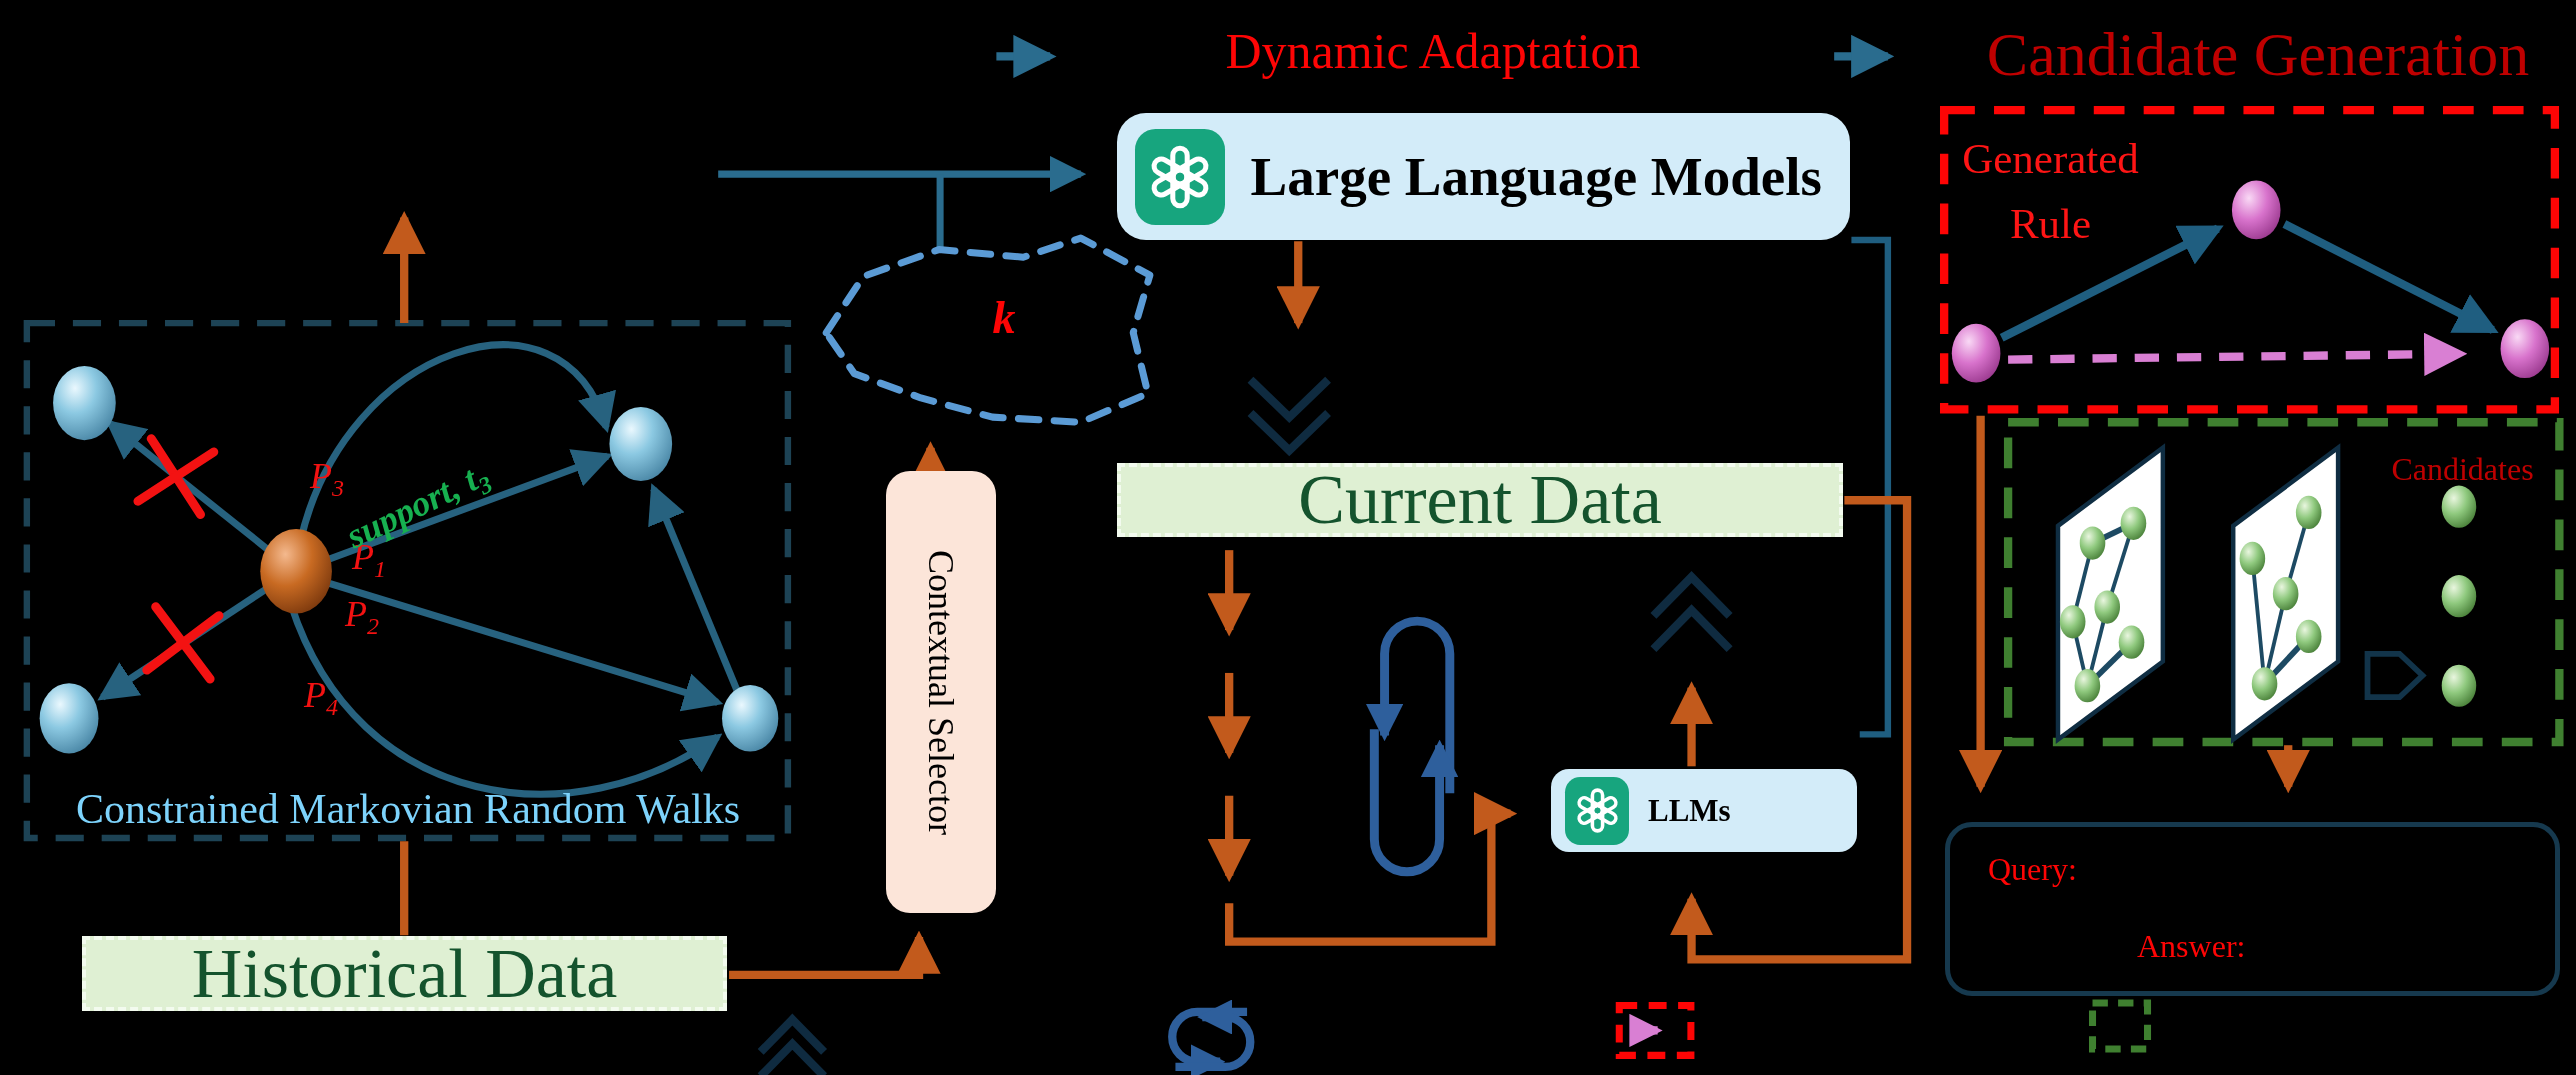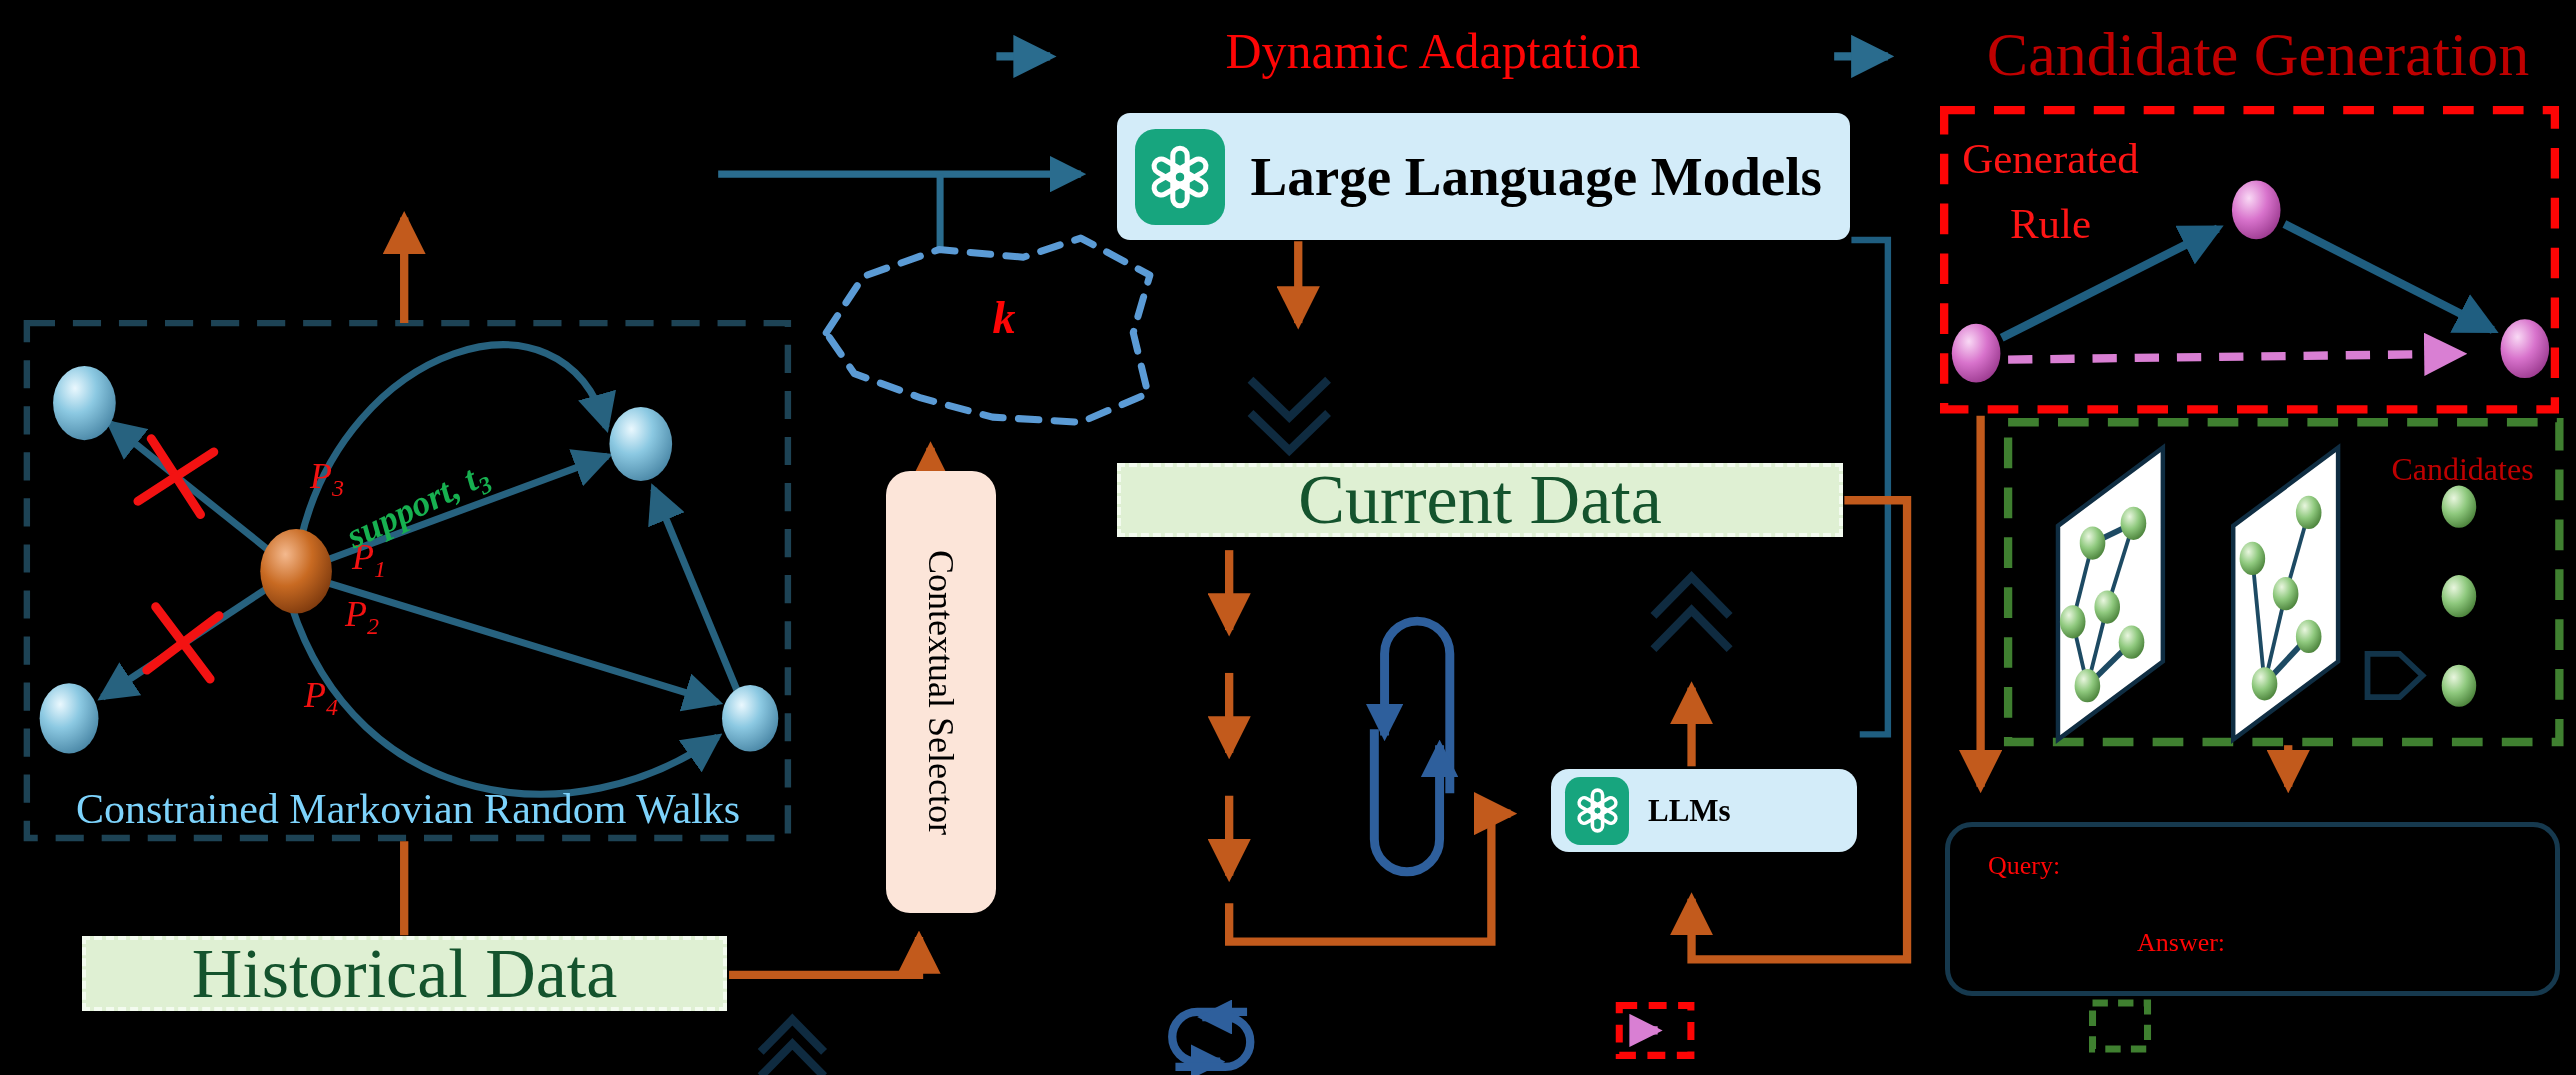--- a/index.html
+++ b/index.html
@@ -2,38 +2,38 @@
 <html style="font-size:10.2px"><head>
 <meta charset="utf-8">
 <style>
   html,body{margin:0;padding:0;background:#000;}
   .scene{position:relative;width:2576px;height:1076px;background:#000;overflow:hidden;
          font-family:"Liberation Serif","DejaVu Serif",serif;}
   .abs{position:absolute;}
   .ctr{display:flex;align-items:center;justify-content:center;text-align:center;}
   .red-title{color:#fe0505;font-size:50px;white-space:nowrap;align-items:center;}
   .darkred-title{color:#bf0000;font-size:62px;white-space:nowrap;}
-  .llm-box{background:#d3ecf9;border-radius:13px;display:flex;align-items:center;gap:25.6px;padding-left:18px;box-sizing:border-box;}
+  .llm-box{background:#d3ecf9;border-radius:29px;display:flex;align-items:center;gap:25.6px;padding-left:18px;box-sizing:border-box;}
   .llm-title{color:#000;font-weight:bold;font-size:55px;white-space:nowrap;}
   .llms-title{color:#000;font-weight:bold;font-size:31px;white-space:nowrap;}
   .openai-chip{background:#17a57e;border-radius:20.5px;display:flex;align-items:center;justify-content:center;}
   .green-box{background:#dff0d3;border:4.5px dashed #f3fbef;box-sizing:border-box;}
   .green-box-label{color:#14532d;font-size:70px;white-space:nowrap;}
   .selector-box{background:#fce5d9;border-radius:24px;}
   .selector-label{color:#000;font-size:36px;writing-mode:vertical-rl;white-space:nowrap;}
   .cmrw-caption{color:#7dd3fc;font-size:42px;white-space:nowrap;}
   .p-label{color:#f31212;font-style:italic;font-size:36px;white-space:nowrap;}
   .p-label sub{font-size:24px;}
   .support-label{color:#17b050;font-style:italic;font-weight:600;font-size:36px;white-space:nowrap;transform:rotate(-26deg);transform-origin:left center;}
   .support-label sub{font-size:24px;}
   .k-label{color:#fe0505;font-style:italic;font-weight:bold;font-size:46px;}
   .genrule-label{color:#fe1515;font-size:43px;line-height:1.5;text-align:center;}
   .cand-label{color:#bf0000;font-size:32px;white-space:nowrap;}
   .qa-box{border:5.8px solid #16394e;border-radius:27px;box-sizing:border-box;background:transparent;}
-  .qa-text{color:#fe0505;font-size:26px;white-space:nowrap;}
+  .qa-text{color:#fe0505;font-size:32px;white-space:nowrap;}
 </style>
 </head>
 <body>
 
 <div class="scene">
 
   <svg class="abs" style="left:0;top:0" width="2576" height="1076" viewBox="0 0 4028 1682">
     <defs>
       <marker id="mBlue" viewBox="0 0 10 10" refX="8.5" refY="5" markerWidth="5.2" markerHeight="5.2" orient="auto-start-reverse">
           <path d="M0,0 L10,5 L0,10 Z" fill="#2a6c8e"></path>

